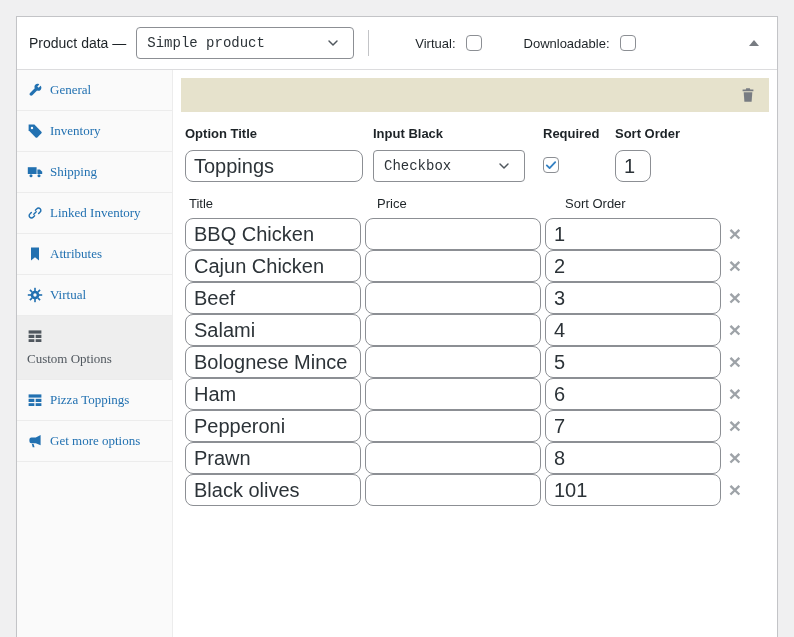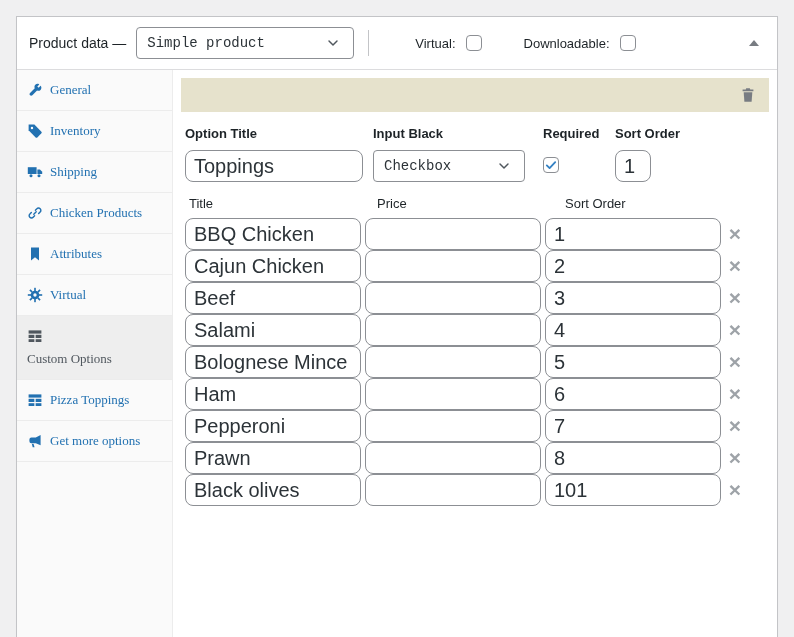--- a/index.html
+++ b/index.html
@@ -171,21 +171,21 @@
           <span class="tab-label">Shipping</span>
         </li>
         <li class="tab">
           <span class="icon">
             <svg viewBox="0 0 20 20" fill="none" stroke="currentColor" stroke-width="1.8" stroke-linecap="round">
               <path d="M8.5 11.5l3-3"></path>
               <path d="M10.5 6.5l1.8-1.8a2.9 2.9 0 114.1 4.1l-1.8 1.8"></path>
               <path d="M9.5 13.5l-1.8 1.8a2.9 2.9 0 11-4.1-4.1l1.8-1.8"></path>
             </svg>
           </span>
-          <span class="tab-label">Chicken Products</span>
+          <span class="tab-label">Linked Inventory</span>
         </li>
         <li class="tab">
           <span class="icon">
             <svg viewBox="0 0 20 20" fill="currentColor">
               <path d="M5 2h10v16l-5-3.8L5 18V2z"></path>
             </svg>
           </span>
           <span class="tab-label">Attributes</span>
         </li>
         <li class="tab">

